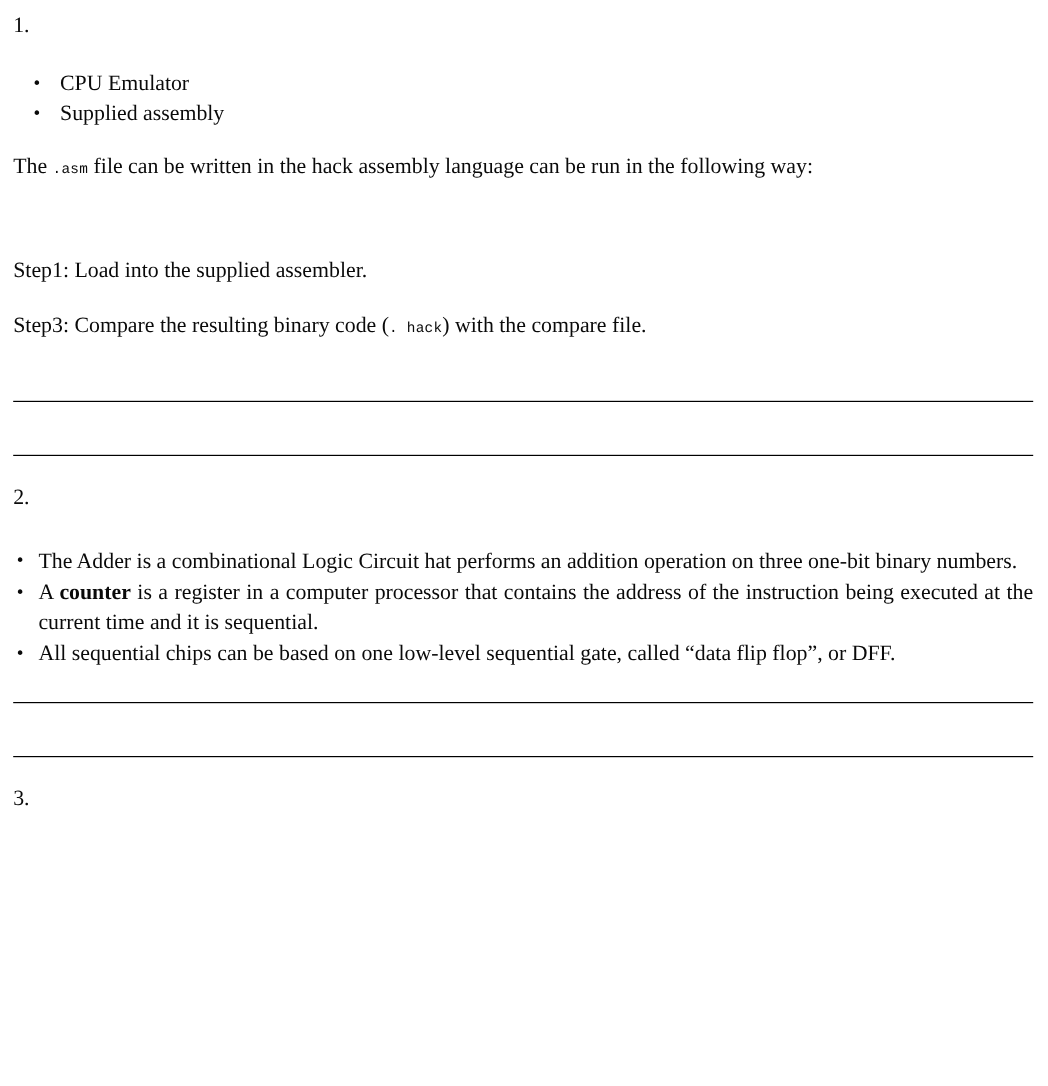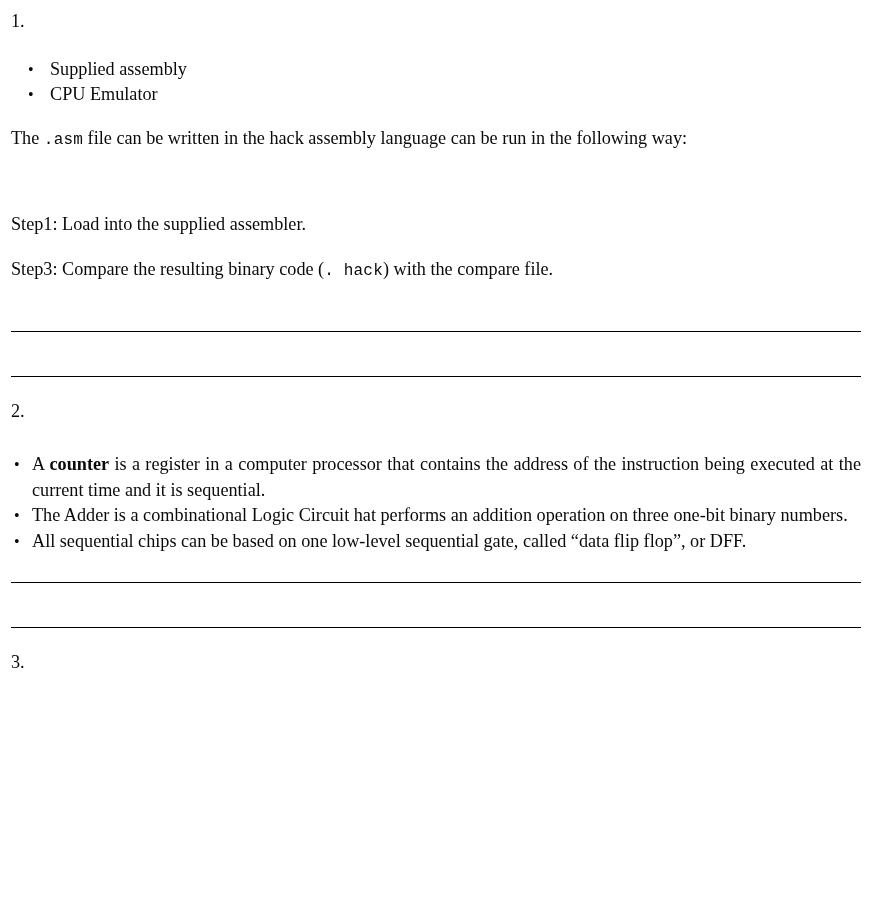--- a/index.html
+++ b/index.html
@@ -66,21 +66,21 @@
     content: "\2022";
     position: absolute;
     left: 0;
     top: 0;
     font-size: 16px;
   }
 
   
   .mono {
     font-family: "Liberation Mono", "DejaVu Sans Mono", monospace;
-    font-size: 16px;
+    font-size: 12px;
     letter-spacing: 0.2px;
   }
 
   .boxed {
     display: inline-block;
     border: 1.4px solid #000;
     font-weight: bold;
     line-height: 1;
     padding: 1px 2px 2px 2px;
     margin: 0 1px;
@@ -100,22 +100,22 @@
 
 <div class="page">
 
   <div class="sec">
     <div class="spacer-sm"></div>
     <p class="qnum">1.</p>
     <div class="spacer-md"></div>
   </div>
 
   <ul class="bullets indented">
+    <li><span>CPU Emulator</span></li>
     <li><span>Supplied assembly</span></li>
-    <li><span>CPU Emulator</span></li>
   </ul>
 
   <div class="sec">
     <p class="body-text"><span>The </span><span class="mono">.asm</span><span> file can be written in the hack assembly language can be run in the following way:</span></p>
     <div class="spacer-md"></div>
     <p class="body-text"><span>Step1: Load into the supplied assembler.</span><span class="mono"></span><span></span></p>
     <p class="body-text"><span>Step3: Compare the resulting binary code (</span><span class="mono">.  hack</span><span>) with the compare file.</span></p>
   </div>
 
   <div class="spacer-lg"></div>
@@ -126,22 +126,22 @@
   <div class="spacer-md"></div>
   <hr class="rule">
 
   <div class="sec">
     <div class="spacer-md"></div>
     <p class="qnum">2.</p>
     <div class="spacer-lg"></div>
   </div>
 
   <ul class="bullets flush">
+    <li><span>The Adder is a combinational Logic Circuit hat performs an addition operation on three one-bit binary numbers.</span></li>
     <li><span>A </span><b>counter</b><span> is a register in a computer processor that contains the address of the instruction being executed at the current time and it is sequential.</span></li>
-    <li><span>The Adder is a combinational Logic Circuit hat performs an addition operation on three one-bit binary numbers.</span></li>
     <li><span>All sequential chips can be based on one low-level sequential gate, called “data flip flop”, or DFF.</span></li>
   </ul>
 
   <div class="spacer-lg"></div>
   <hr class="rule">
   <div class="spacer-md"></div>
 
 
   <div class="spacer-md"></div>
   <hr class="rule">

